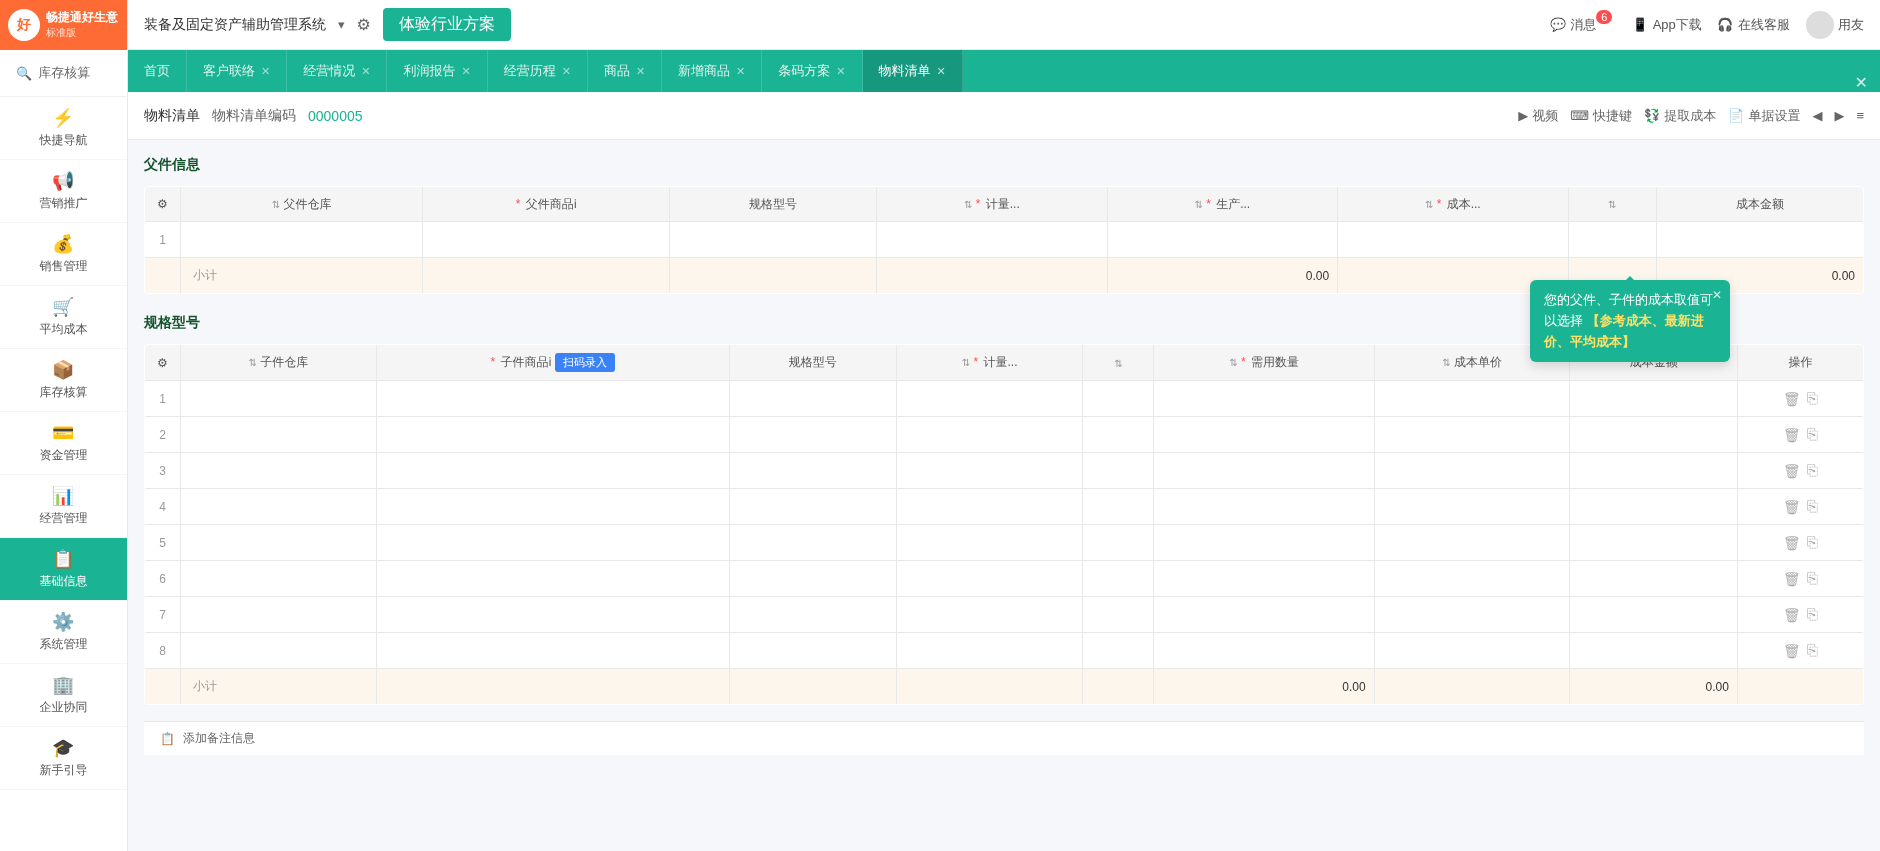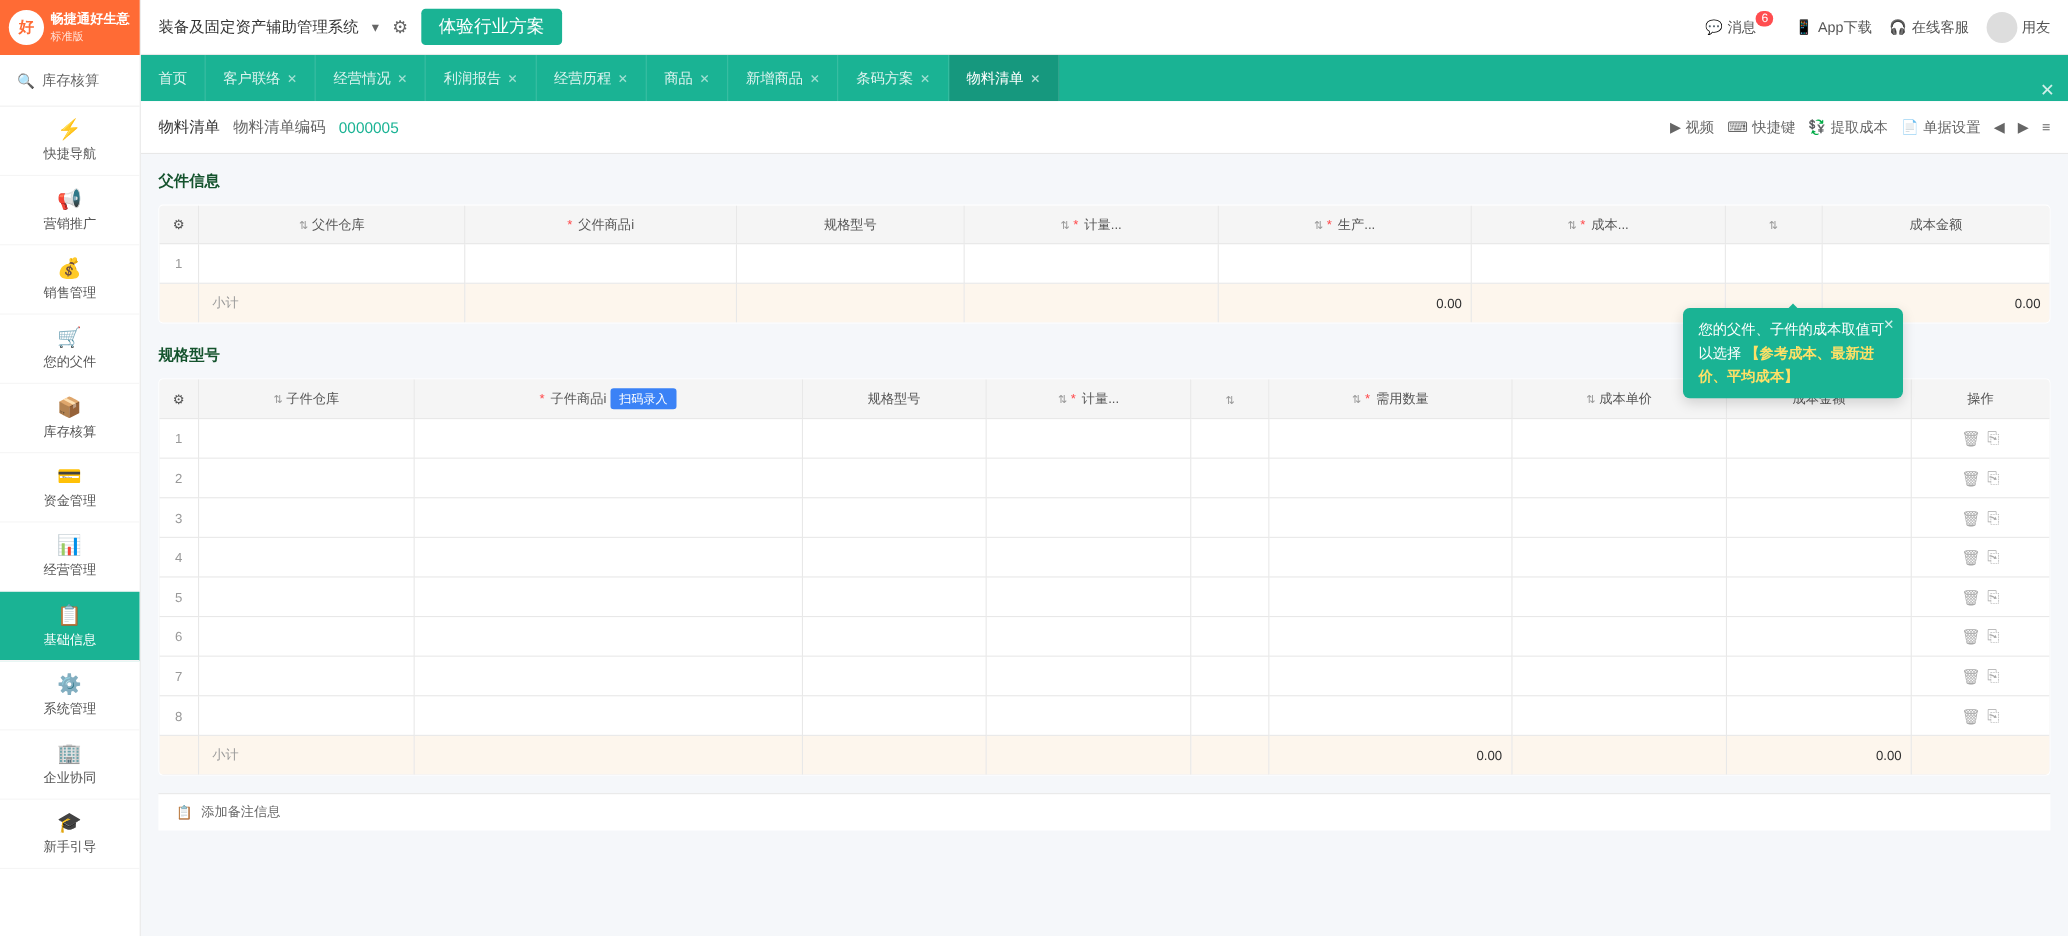--- a/index.html
+++ b/index.html
@@ -346,21 +346,21 @@
     <div class="sidebar-item">
       <span class="sidebar-item-icon">📢</span>
       <span>营销推广</span>
     </div>
     <div class="sidebar-item">
       <span class="sidebar-item-icon">💰</span>
       <span>销售管理</span>
     </div>
     <div class="sidebar-item">
       <span class="sidebar-item-icon">🛒</span>
-      <span>您的父件</span>
+      <span>平均成本</span>
     </div>
     <div class="sidebar-item">
       <span class="sidebar-item-icon">📦</span>
       <span>库存核算</span>
     </div>
     <div class="sidebar-item">
       <span class="sidebar-item-icon">💳</span>
       <span>资金管理</span>
     </div>
     <div class="sidebar-item">

